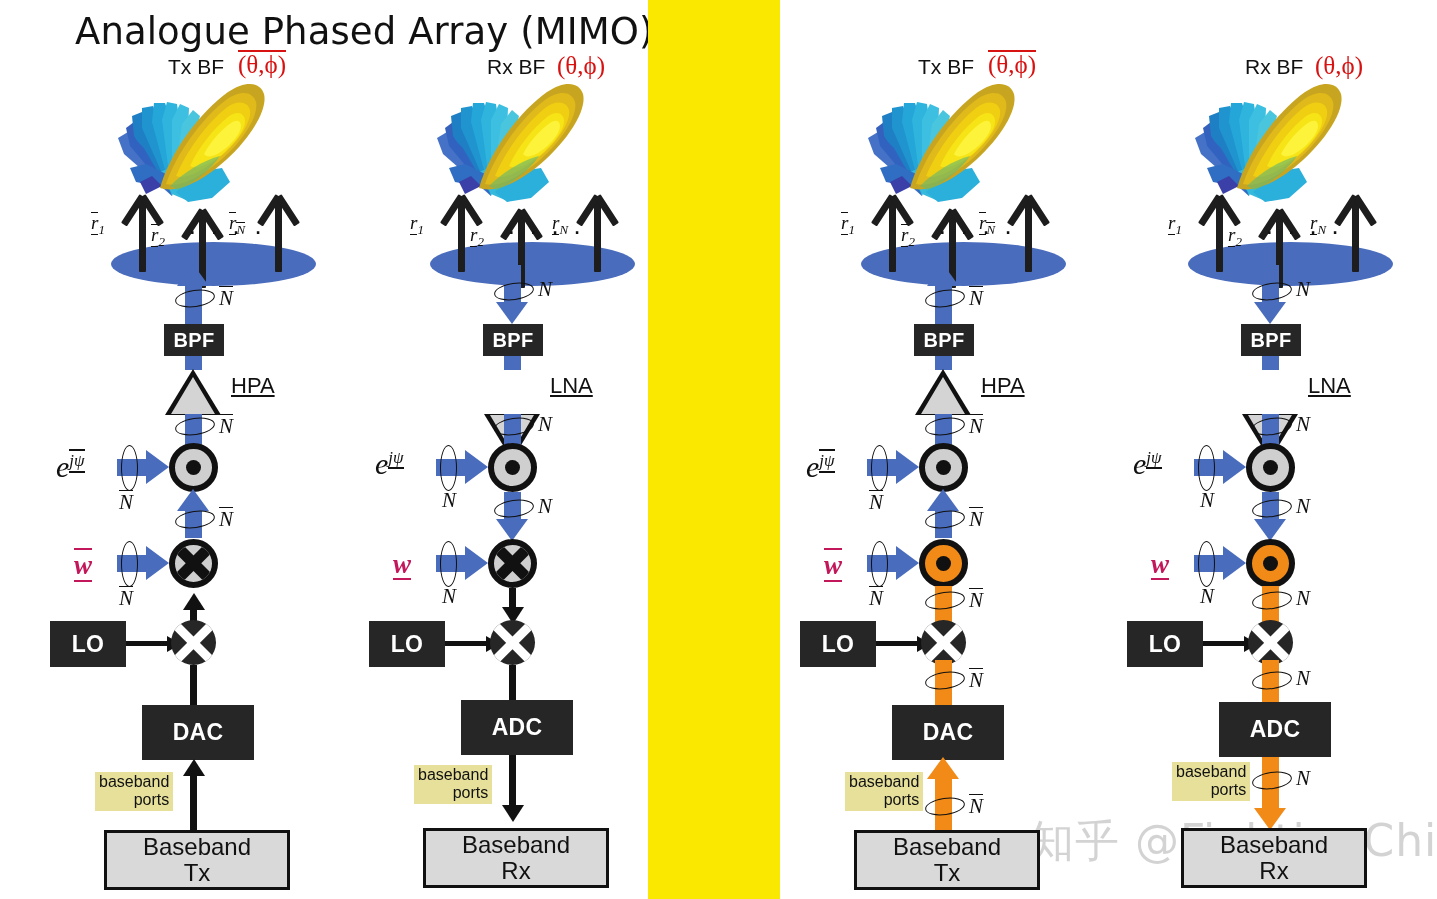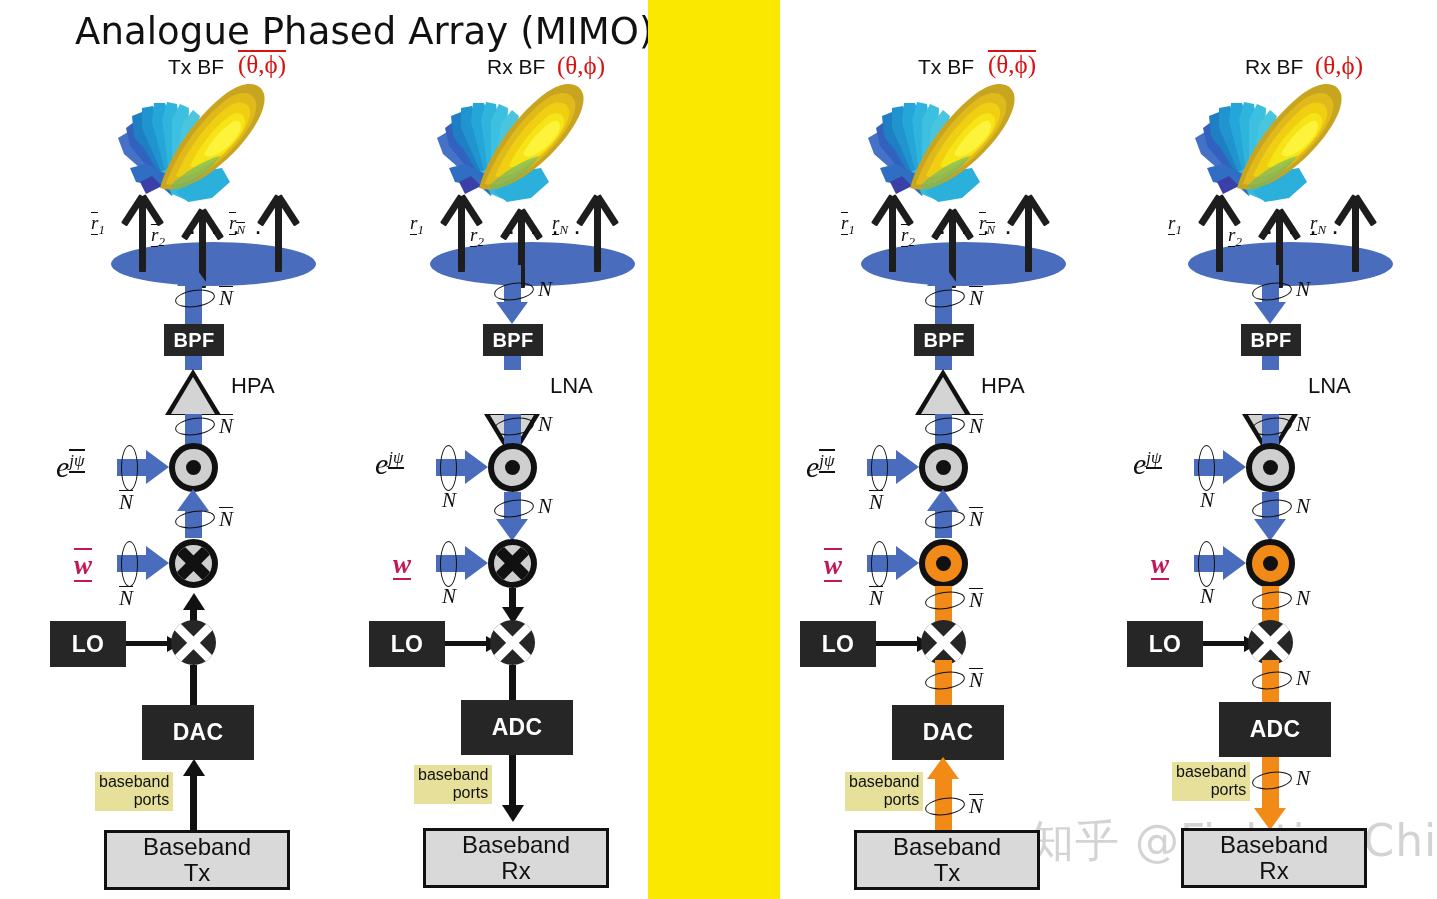--- a/index.html
+++ b/index.html
@@ -72,21 +72,21 @@
         padding:1px 4px;text-align:right;line-height:1.15;white-space:nowrap;}
 
   
   .amp{position:absolute;width:0;height:0;}
   .amp.up{border-left:28px solid transparent;border-right:28px solid transparent;border-bottom:46px solid #111;}
   .amp.up::after{content:"";position:absolute;left:-22px;top:8px;width:0;height:0;
       border-left:22px solid transparent;border-right:22px solid transparent;border-bottom:37px solid #d4d4d4;}
   .amp.down{border-left:28px solid transparent;border-right:28px solid transparent;border-top:46px solid #111;}
   .amp.down::after{content:"";position:absolute;left:-22px;top:-45px;width:0;height:0;
       border-left:22px solid transparent;border-right:22px solid transparent;border-top:37px solid #d4d4d4;}
-  .amplab{position:absolute;font-size:22px;color:#111;white-space:nowrap;}
+  .amplab{position:absolute;font-size:22px;color:#111;white-space:nowrap;text-decoration:underline;}
 
   
   .circ{position:absolute;border-radius:50%;box-sizing:border-box;}
   .circ.dot{border:6px solid #111;background:#cfcfcf;}
   .circ.dot.orange{background:#F18A16;}
   .circ.dot::after{content:"";position:absolute;left:50%;top:50%;width:15px;height:15px;
       margin:-7.5px 0 0 -7.5px;background:#111;border-radius:50%;}
   .circ.cross{border:6px solid #111;background:#cfcfcf;overflow:hidden;}
   .circ.cross .x1,.circ.cross .x2{position:absolute;left:50%;top:-10%;width:11px;height:120%;
       background:#111;margin-left:-5.5px;}

